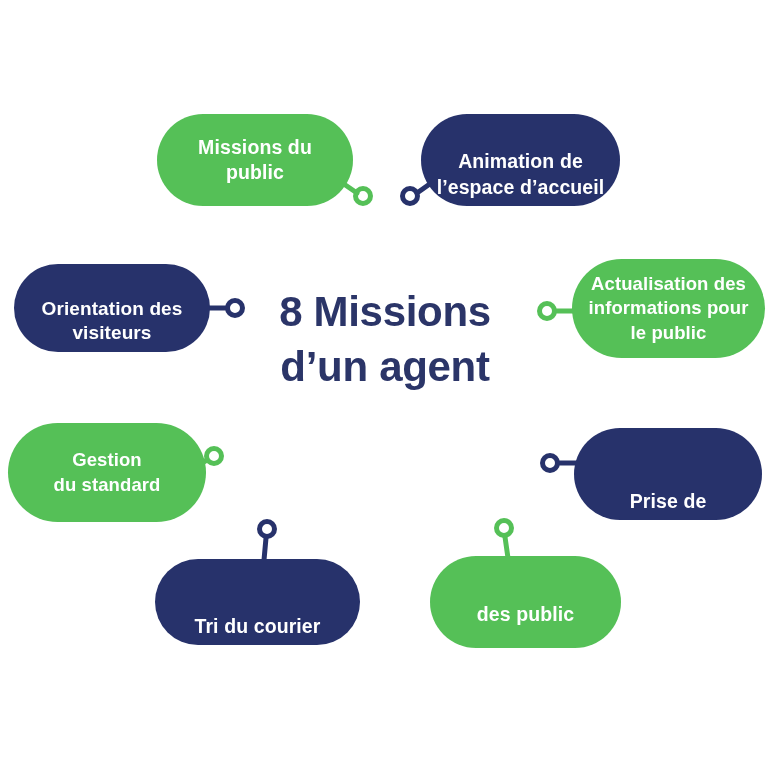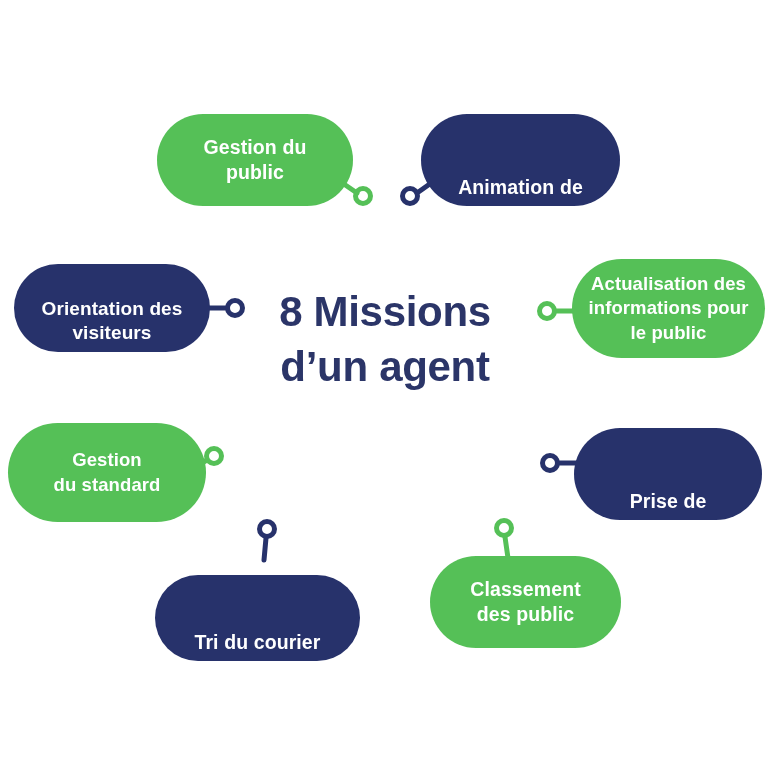--- a/index.html
+++ b/index.html
@@ -58,21 +58,21 @@
   #pill-actualisation-informations {
     left: 572px; top: 259px; width: 193px; height: 99px; font-size: 18.5px;
   }
   #pill-gestion-standard {
     left: 8px; top: 423px; width: 198px; height: 99px; font-size: 18.5px;
   }
   #pill-prise-rendezvous {
     left: 574px; top: 428px; width: 188px; height: 92px; font-size: 19.5px;
   }
   #pill-tri-courier {
-    left: 155px; top: 559px; width: 205px; height: 86px; font-size: 19.5px; margin-top: 16px;
+    left: 155px; top: 559px; width: 205px; height: 86px; font-size: 19.5px;
   }
   #pill-classement-mails {
     left: 430px; top: 556px; width: 191px; height: 92px; font-size: 19.5px;
   }
 
   #center-title {
     position: absolute;
     left: 222px;
     top: 284px;
     width: 326px;
@@ -134,28 +134,29 @@
     </g>
   </svg>
 
   <div id="center-title">
     <span class="title-line">8 Missions</span>
     <span class="title-line">d’un agent</span>
   </div>
 
   <div class="pill green" id="pill-accueil-public">
     <span>
-      <span>Gestion du</span><br>
+      <span>Missions du</span><br>
       <span>public</span>
     </span>
   </div>
 
   <div class="pill navy" id="pill-animation-espace">
     <span>
       <span>Animation de</span><br>
+      <span>l’espace d’accueil</span>
     </span>
   </div>
 
   <div class="pill navy" id="pill-orientation-visiteurs">
     <span>
       <span>Orientation des</span><br>
       <span>visiteurs</span>
     </span>
   </div>
 
@@ -181,18 +182,18 @@
   </div>
 
   <div class="pill navy" id="pill-tri-courier">
     <span>
       <span>Tri du courier</span>
     </span>
   </div>
 
   <div class="pill green" id="pill-classement-mails">
     <span>
-      <span>Classement</span><br>
+      <br>
       <span>des public</span>
     </span>
   </div>
 
 </div>
 
 </body></html>

